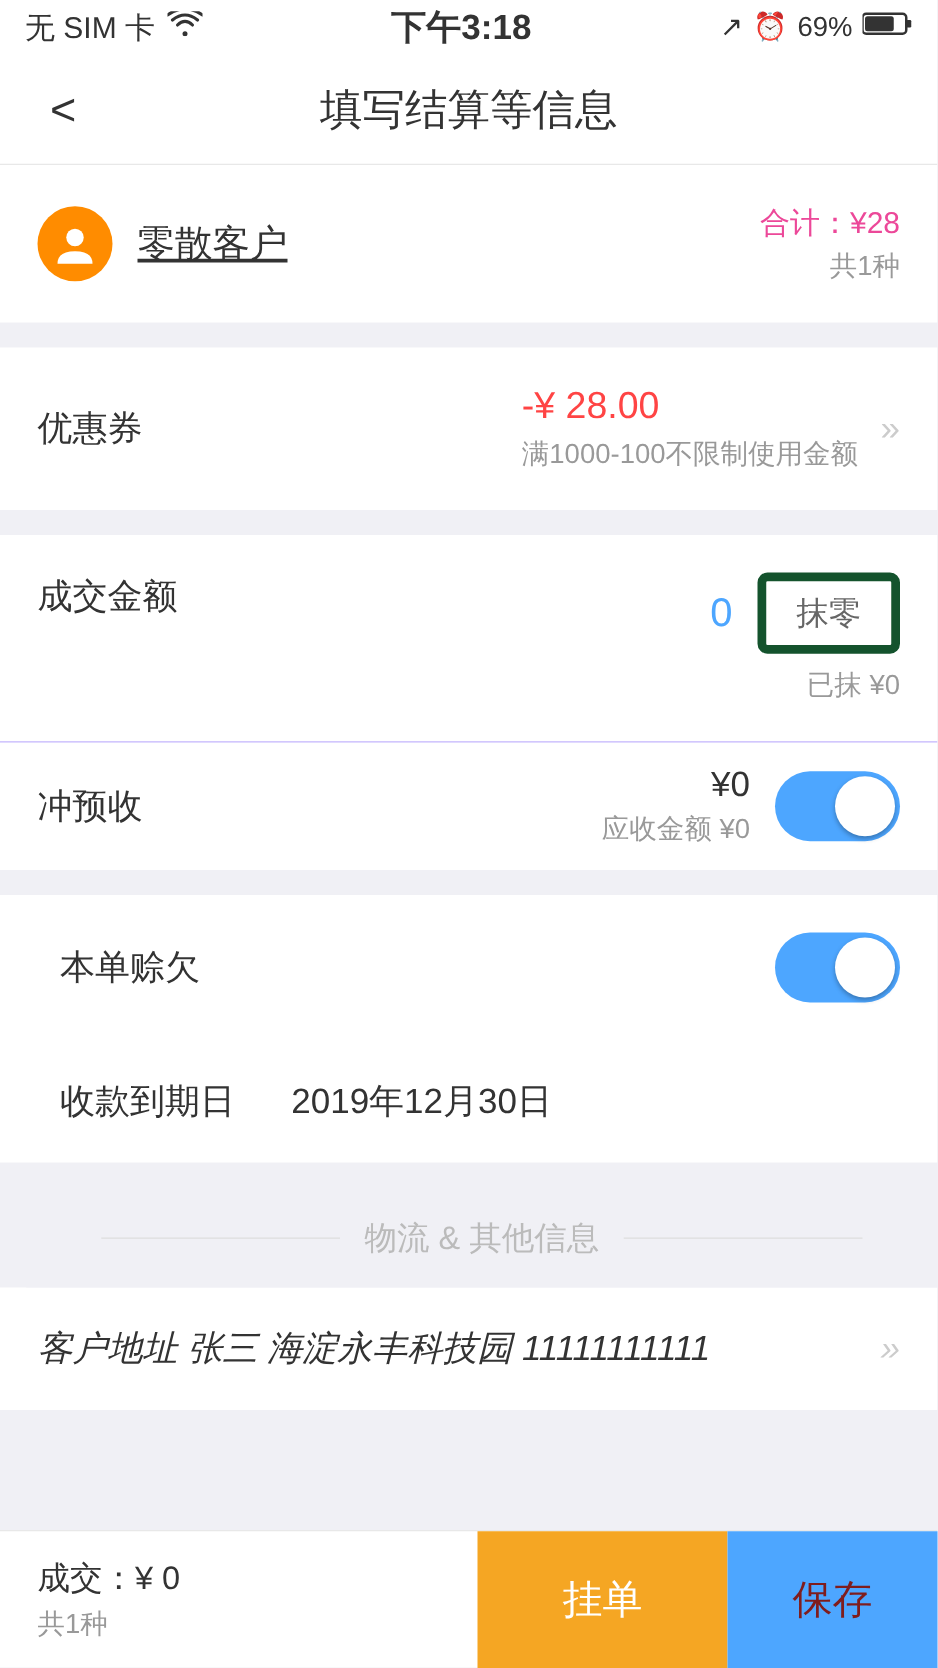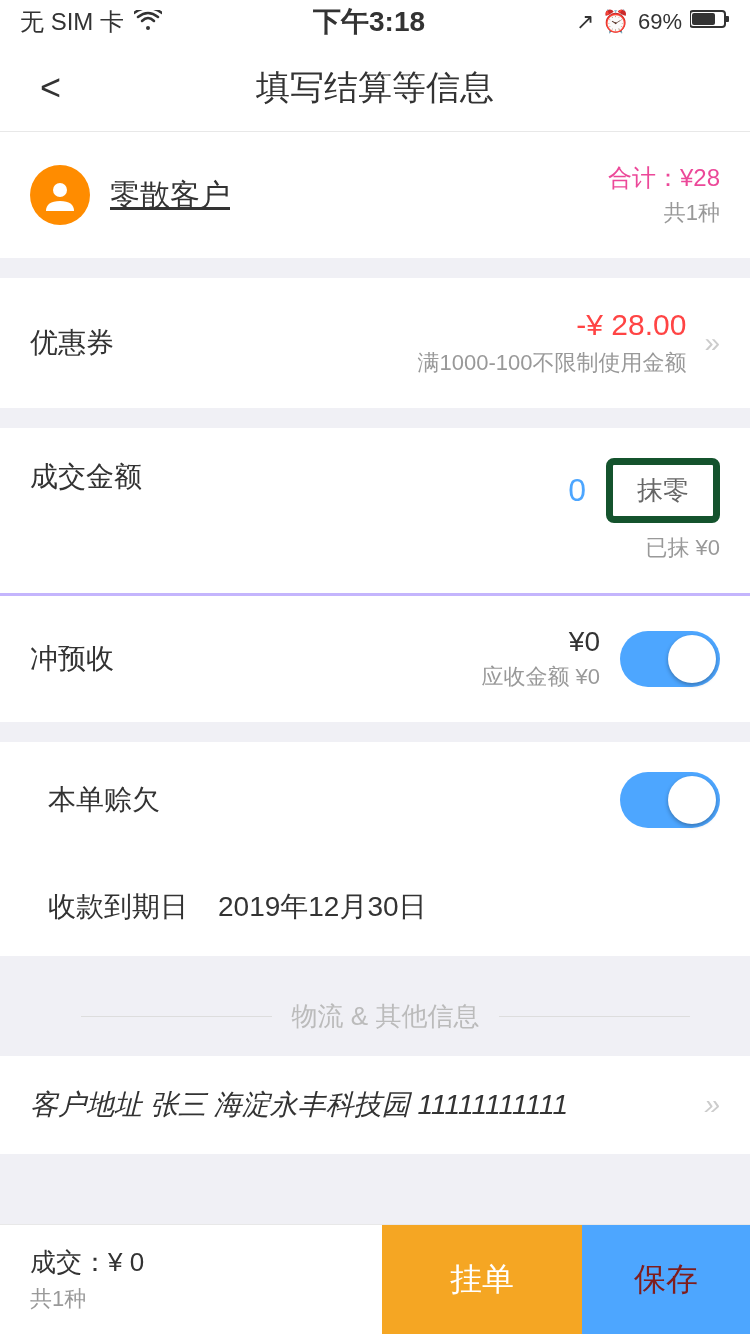--- a/index.html
+++ b/index.html
@@ -97,21 +97,21 @@
     .row-item {
       display: flex;
       align-items: center;
       justify-content: space-between;
       padding: 30px 30px;
       border-bottom: 1px solid #f0f0f0;
     }
     .row-item:last-child { border-bottom: none; }
     .row-label { font-size: 28px; color: #333; }
     .row-right { display: flex; align-items: center; gap: 10px; }
-    .row-value { font-size: 28px; color: #333; text-align: right; }
+    .row-value { font-size: 28px; color: #333; }
     .row-value.blue { color: #4da6ff; font-size: 32px; font-weight: 500; }
     .row-value.discount { color: #ff4444; font-size: 30px; font-weight: 500; }
     .row-sub { font-size: 22px; color: #999; margin-top: 6px; text-align: right; }
 
     .chevron-right {
       color: #ccc;
       font-size: 28px;
       margin-left: 8px;
     }
 
@@ -141,22 +141,22 @@
       padding: 0 30px 30px;
       display: flex;
       justify-content: flex-end;
     }
 
     
     .prepay-row {
       display: flex;
       align-items: center;
       justify-content: space-between;
-      padding: 30px 30px;
-      border-top: 3px solid #c4b5fd;
+      padding: 18px 30px;
+      border-top: 1px solid #c4b5fd;
     }
     .prepay-right {
       display: flex;
       align-items: center;
       gap: 20px;
     }
     .prepay-values { text-align: right; }
 
     
     .toggle {
@@ -187,21 +187,21 @@
     .debt-row {
       display: flex;
       align-items: center;
       justify-content: space-between;
       padding: 30px 30px;
     }
     .duedate-row {
       padding: 30px 30px;
       display: flex;
       align-items: center;
-      gap: 30px;
+      gap: 45px;
     }
     .duedate-label { font-size: 28px; color: #333; }
     .duedate-value { font-size: 28px; color: #333; }
 
     
     .logistics-section {
       background: #f0f0f5;
       height: 80px;
       display: flex;
       align-items: center;

